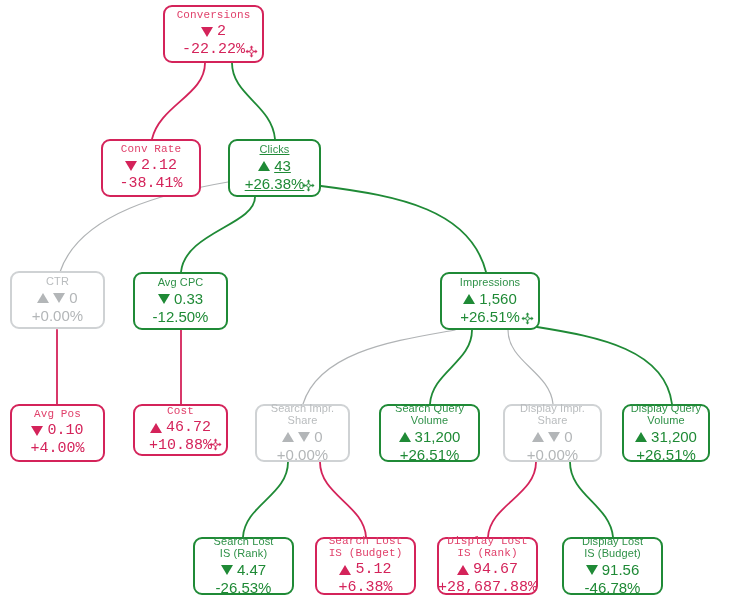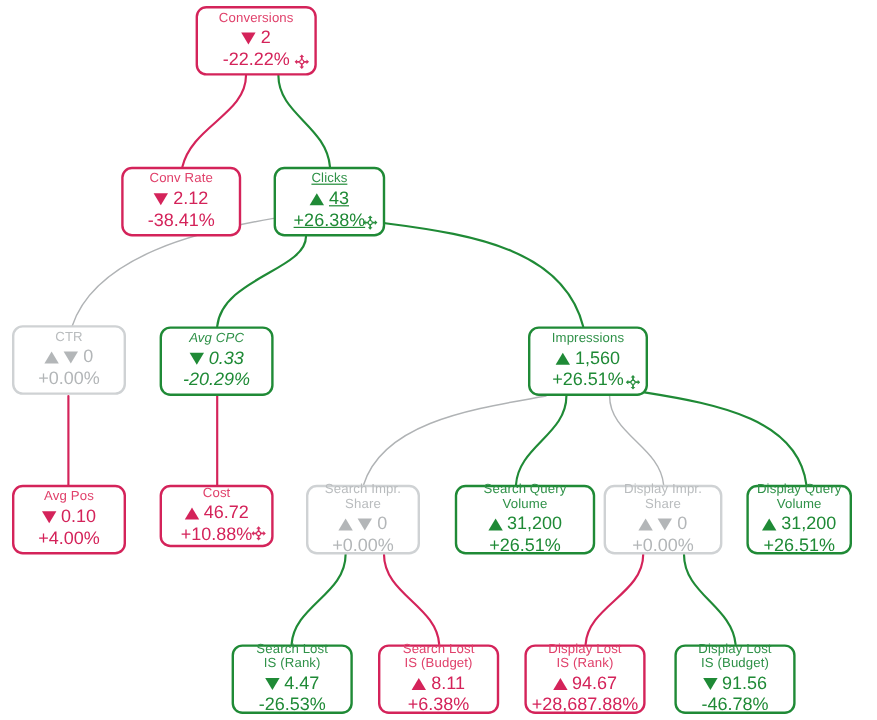--- a/index.html
+++ b/index.html
@@ -72,21 +72,21 @@
     border-right: 6px solid transparent;
     border-bottom: 10px solid currentColor;
   }
   .tri.down {
     border-left: 6px solid transparent;
     border-right: 6px solid transparent;
     border-top: 10px solid currentColor;
   }
   
   .node.up    { border-color: #1f8a36; color: #1f8a36; }
-  .node.down  { border-color: #d4235a; color: #d4235a; }
+  .node.down  { border-color: #d4235a; color: #d4235a; font-family: Liberation Mono, monospace; }
   .node.flat  { border-color: #cfd2d4; color: #b3b6b8; }
 
   .node.up .title   { color: #2f9148; }
   .node.down .title { color: #e0416b; }
   .node.flat .title { color: #b9bcbe; }
 
   .move-icon {
     position: absolute;
     right: 4px;
     bottom: 3px;
@@ -152,27 +152,27 @@
       </div>
       <div class="node flat" style="left: 10px; top: 271px; width: 95px; height: 58px;">
         <div class="title">CTR</div>
         <div class="valrow">
           <span class="tri up"></span>
           <span class="tri down"></span>
           <span>0</span>
         </div>
         <div class="pct">+0.00%</div>
       </div>
-      <div class="node up" style="left: 133px; top: 272px; width: 95px; height: 58px; font-style: italic;">
+      <div class="node up" style="left: 133px; top: 272px; width: 95px; height: 58px;">
         <div class="title">Avg CPC</div>
         <div class="valrow">
           <span class="tri down"></span>
           <span>0.33</span>
         </div>
-        <div class="pct">-20.29%</div>
+        <div class="pct">-12.50%</div>
       </div>
       <div class="node up" style="left: 440px; top: 272px; width: 100px; height: 58px;">
         <div class="title">Impressions</div>
         <div class="valrow">
           <span class="tri up"></span>
           <span>1,560</span>
         </div>
         <div class="pct">+26.51%</div>
         <svg viewBox="0 0 16 16" class="move-icon">
           <path d="M8 0.6 L10.4 3.2 L8.9 3.2 L8.9 7.1 L12.8 7.1 L12.8 5.6 L15.4 8 L12.8 10.4 L12.8 8.9 L8.9 8.9 L8.9 12.8 L10.4 12.8 L8 15.4 L5.6 12.8 L7.1 12.8 L7.1 8.9 L3.2 8.9 L3.2 10.4 L0.6 8 L3.2 5.6 L3.2 7.1 L7.1 7.1 L7.1 3.2 L5.6 3.2 Z" fill="#1f8a36"></path>
@@ -202,21 +202,21 @@
       <div class="node flat" style="left: 255px; top: 404px; width: 95px; height: 58px;">
         <div class="title">Search Impr.
 Share</div>
         <div class="valrow">
           <span class="tri up"></span>
           <span class="tri down"></span>
           <span>0</span>
         </div>
         <div class="pct">+0.00%</div>
       </div>
-      <div class="node up" style="left: 379px; top: 404px; width: 117px; height: 58px;">
+      <div class="node up" style="left: 379px; top: 404px; width: 101px; height: 58px;">
         <div class="title">Search Query
 Volume</div>
         <div class="valrow">
           <span class="tri up"></span>
           <span>31,200</span>
         </div>
         <div class="pct">+26.51%</div>
       </div>
       <div class="node flat" style="left: 503px; top: 404px; width: 99px; height: 58px;">
         <div class="title">Display Impr.
@@ -244,21 +244,21 @@
           <span class="tri down"></span>
           <span>4.47</span>
         </div>
         <div class="pct">-26.53%</div>
       </div>
       <div class="node down" style="left: 315px; top: 537px; width: 101px; height: 58px;">
         <div class="title">Search Lost
 IS (Budget)</div>
         <div class="valrow">
           <span class="tri up"></span>
-          <span>8.11</span>
+          <span>5.12</span>
         </div>
         <div class="pct">+6.38%</div>
       </div>
       <div class="node down" style="left: 437px; top: 537px; width: 101px; height: 58px;">
         <div class="title">Display Lost
 IS (Rank)</div>
         <div class="valrow">
           <span class="tri up"></span>
           <span>94.67</span>
         </div>

